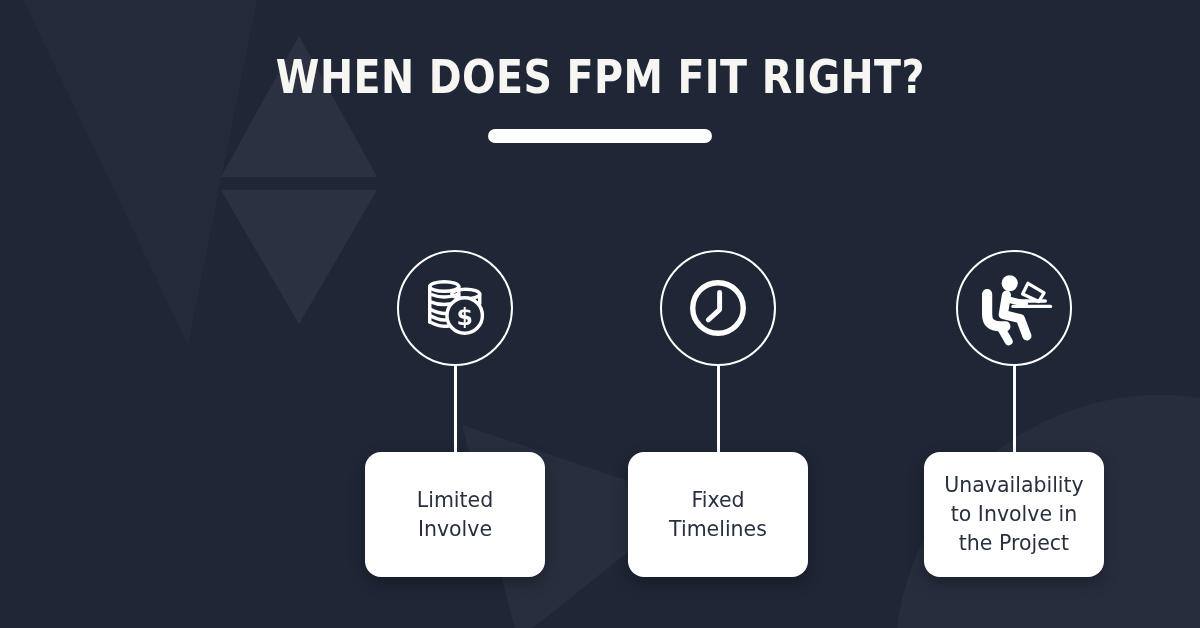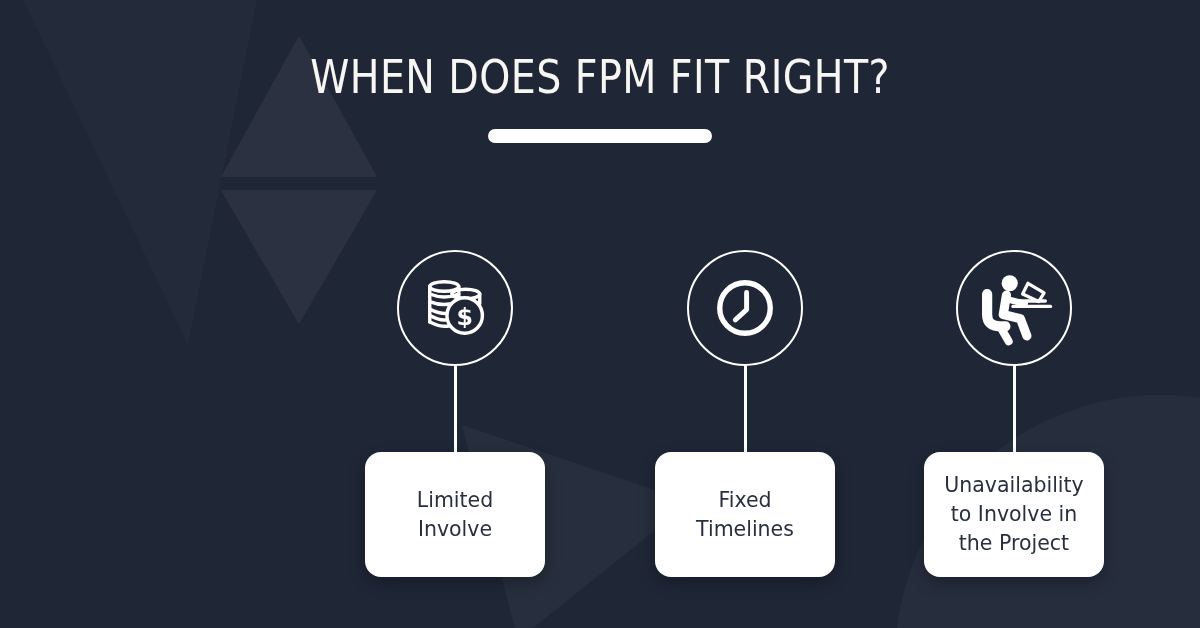--- a/index.html
+++ b/index.html
@@ -3,21 +3,21 @@
 <meta charset="utf-8">
 <style>
   html,body{margin:0;padding:0;background:#10141f;}
   .canvas{
     position:relative;width:1200px;height:628px;overflow:hidden;
     background:#1f2636;font-family:"DejaVu Sans","Liberation Sans",sans-serif;
   }
   .bg-svg{position:absolute;inset:0;width:1200px;height:628px;}
   .header{position:absolute;top:50px;left:0;right:0;text-align:center;}
   .title{
-    margin:0;color:#f7f6f3;font-size:46px;font-weight:normal;letter-spacing:.5px;
+    margin:0;color:#f7f6f3;font-size:46px;font-weight:bold;letter-spacing:.5px;
     font-family:"DejaVu Sans","Liberation Sans",sans-serif;
   }
   .title-text{display:inline-block;transform:scaleX(.86);transform-origin:center;white-space:nowrap;}
   .underline{
     position:absolute;top:129px;left:488px;width:224px;height:14px;
     background:#ffffff;border-radius:7px;
   }
   .column{position:absolute;top:250px;width:180px;display:flex;flex-direction:column;align-items:center;}
   .icon-circle{
     box-sizing:border-box;width:116px;height:116px;border:2.5px solid #ffffff;
@@ -27,21 +27,21 @@
   .connector{width:3px;height:86px;background:#ffffff;flex:none;}
   .card{
     box-sizing:border-box;width:180px;height:125px;background:#ffffff;border-radius:16px;
     display:flex;align-items:center;justify-content:center;text-align:center;flex:none;
     box-shadow:0 6px 16px rgba(0,0,0,.28);padding:8px 10px;
   }
   .card-label{
     white-space:pre-line;color:#28303f;font-size:20.5px;line-height:29px;font-weight:500;
     font-family:"DejaVu Sans","Liberation Sans",sans-serif;
   }
-  .col-1{left:75px;} .col-2{left:365px;} .col-3{left:655px;} .col-4{left:924px;}
+  .col-1{left:75px;} .col-2{left:365px;} .col-3{left:628px;} .col-4{left:924px;}
 </style>
 </head>
 <body>
 
 <div class="canvas">
 
   <svg class="bg-svg" viewBox="0 0 1200 628" aria-hidden="true">
     <polygon points="-120,-300 262,-25 188,345" fill="#ffffff" opacity="0.02"></polygon>
     <polygon points="299,36 221,177 377,177" fill="#ffffff" opacity="0.05" stroke="#ffffff" stroke-opacity="0.05" stroke-width="18" stroke-linejoin="round"></polygon>
     <polygon points="221,190 377,190 299,324" fill="#ffffff" opacity="0.05" stroke="#ffffff" stroke-opacity="0.05" stroke-width="18" stroke-linejoin="round"></polygon>

